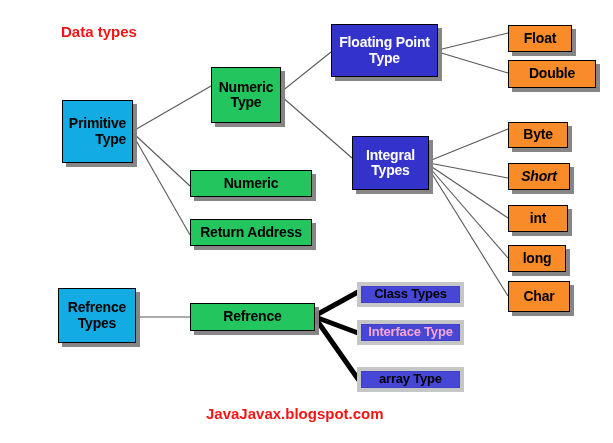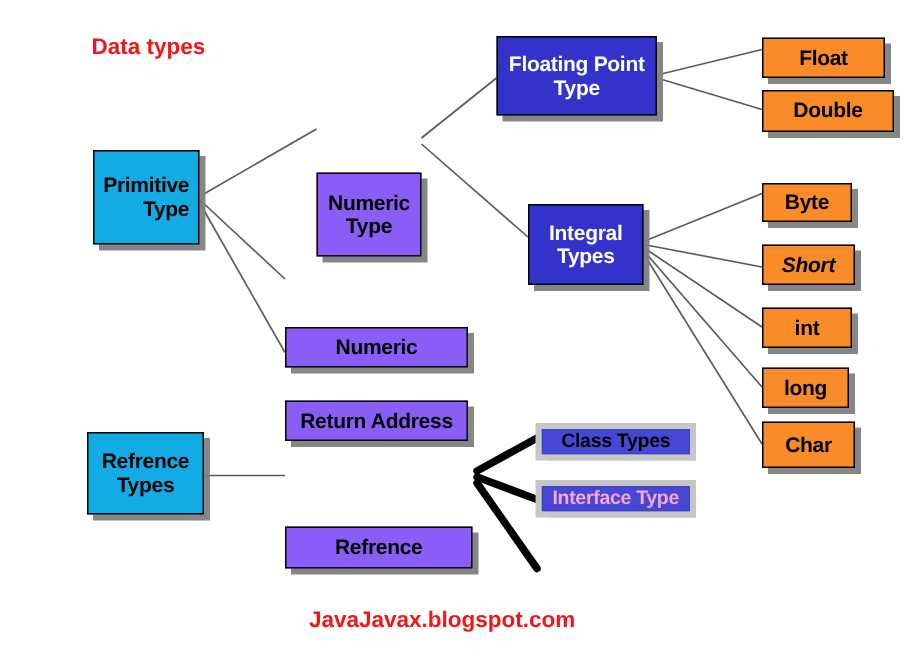--- a/index.html
+++ b/index.html
@@ -37,21 +37,21 @@
     color: #000000;
     font-weight: bold;
     line-height: 1.08;
     letter-spacing: -0.2px;
     border: 1px solid #000000;
     box-shadow: 4px 4px 0 0 rgba(128,128,128,0.95);
   }
   .node span { display: block; padding: 0 2px; }
 
   .n-cyan   { background: #12ABE4; }
-  .n-red    { background: #8b5cf6; margin-top: 48px; }
+  .n-red    { background: #22c55e; }
   .n-blue   { background: #3333CC; }
   .n-orange { background: #F98B29; }
 
   
   .n-framed {
     background: #4747D6;
     border: 1px solid #4040C8;
     outline: 4px solid #C6C6C6;
     outline-offset: 0px;
     box-shadow: 4px 4px 0 0 rgba(150,150,150,0.55);
@@ -137,21 +137,21 @@
   </div>
 
   <div class="node n-red" style="left:190px; top:170px; width:122px; height:27px; font-size:14px;">
     <span>Numeric</span>
   </div>
 
   <div class="node n-red" style="left:190px; top:219px; width:122px; height:27px; font-size:14px;">
     <span>Return Address</span>
   </div>
 
-  <div class="node n-orange" style="left:508px; top:25px; width:82px; height:27px; font-size:14px;">
+  <div class="node n-orange" style="left:508px; top:25px; width:64px; height:27px; font-size:14px;">
     <span>Float</span>
   </div>
 
   <div class="node n-orange" style="left:508px; top:60px; width:88px; height:28px; font-size:14px;">
     <span>Double</span>
   </div>
 
   <div class="node n-orange" style="left:508px; top:122px; width:60px; height:26px; font-size:14px;">
     <span>Byte</span>
   </div>
@@ -184,14 +184,17 @@
   </div>
 
   <div class="node n-framed" style="left:361px; top:286px; width:99px; height:17px; font-size:13px; color:#000000;">
     <span>Class Types</span>
   </div>
 
   <div class="node n-framed" style="left:361px; top:324px; width:99px; height:17px; font-size:13px; color:#f9a8d4;">
     <span>Interface Type</span>
   </div>
 
+  <div class="node n-framed" style="left:361px; top:371px; width:99px; height:17px; font-size:13px; color:#000000;">
+    <span>array Type</span>
+  </div>
 
 </div>
 
 </body></html>

